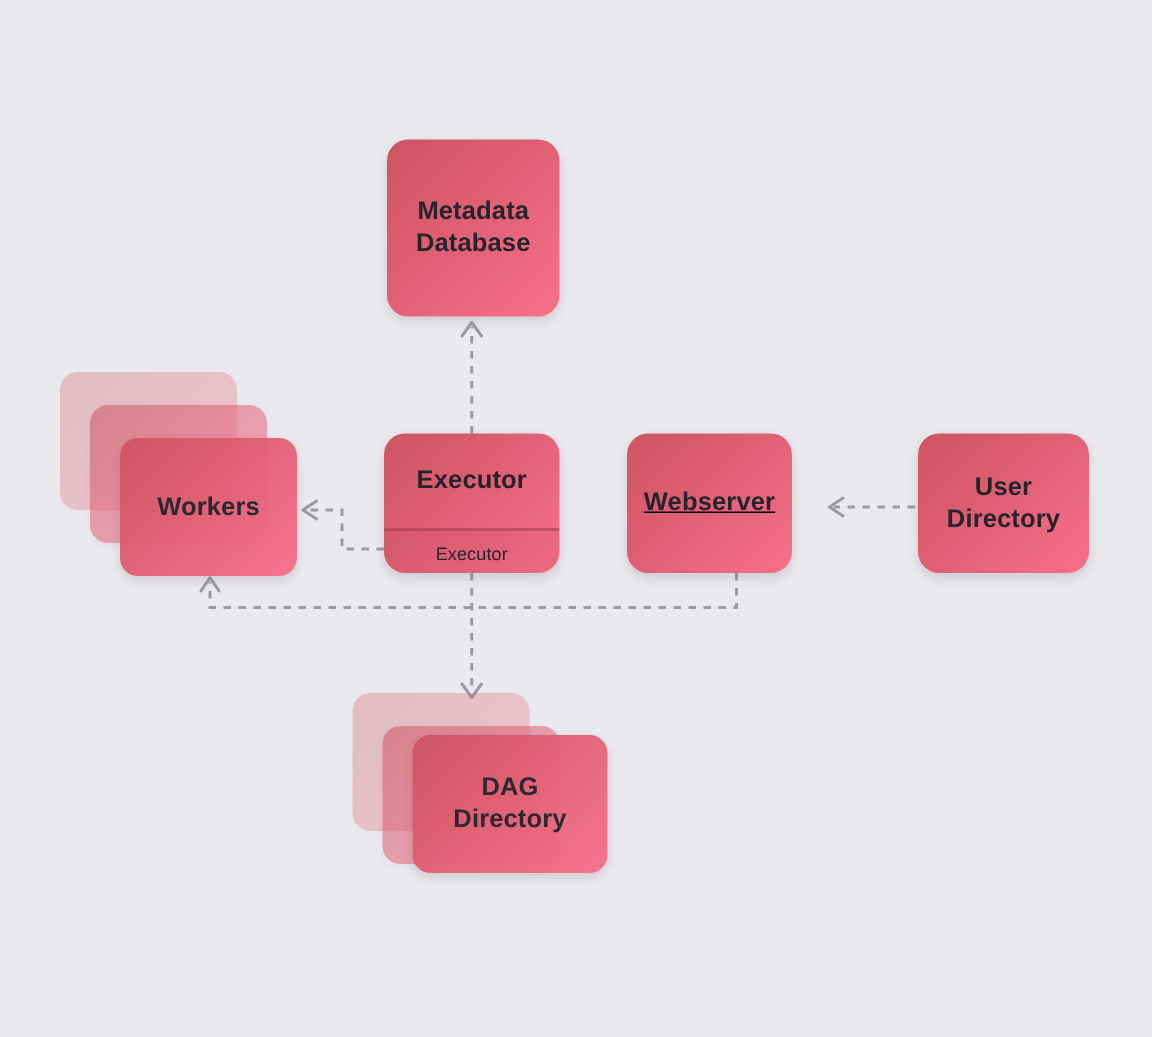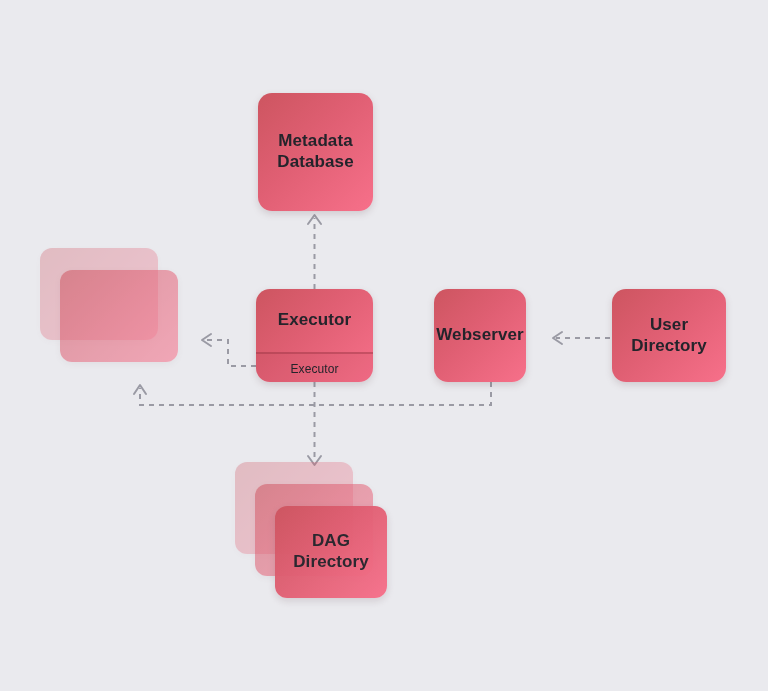--- a/index.html
+++ b/index.html
@@ -147,33 +147,36 @@
       <span class="node-label">Executor</span>
     </div>
     <div class="split-sub">
       <span class="node-label">Executor</span>
     </div>
   </div>
 
   <div class="stack" style="left:40px; top:248px; width:165px; height:140px;">
     <div class="stack-layer back" style="left:0px; top:0px; width:118px; height:92px;"></div>
     <div class="stack-layer mid" style="left:20px; top:22px; width:118px; height:92px;"></div>
+    <div class="stack-layer front" style="left:40px; top:44px; width:118px; height:92px;">
+      <span class="node-label">Workers</span>
+    </div>
   </div>
 
-  <div class="node" style="left:434px; top:289px; width:92px; height:93px;">
+  <div class="node" style="left:418px; top:289px; width:110px; height:93px;text-decoration:underline;">
     <span class="node-label">Webserver</span>
   </div>
 
   <div class="node" style="left:612px; top:289px; width:114px; height:93px;">
     <span class="node-label">User
 Directory</span>
   </div>
 
   <div class="stack" style="left:235px; top:462px; width:165px; height:140px;">
     <div class="stack-layer back" style="left:0px; top:0px; width:118px; height:92px;"></div>
     <div class="stack-layer mid" style="left:20px; top:22px; width:118px; height:92px;"></div>
-    <div class="stack-layer front" style="left:40px; top:44px; width:112px; height:92px;">
+    <div class="stack-layer front" style="left:40px; top:28px; width:130px; height:92px;">
       <span class="node-label">DAG
 Directory</span>
     </div>
   </div>
 
 </div>
 
 </body></html>

